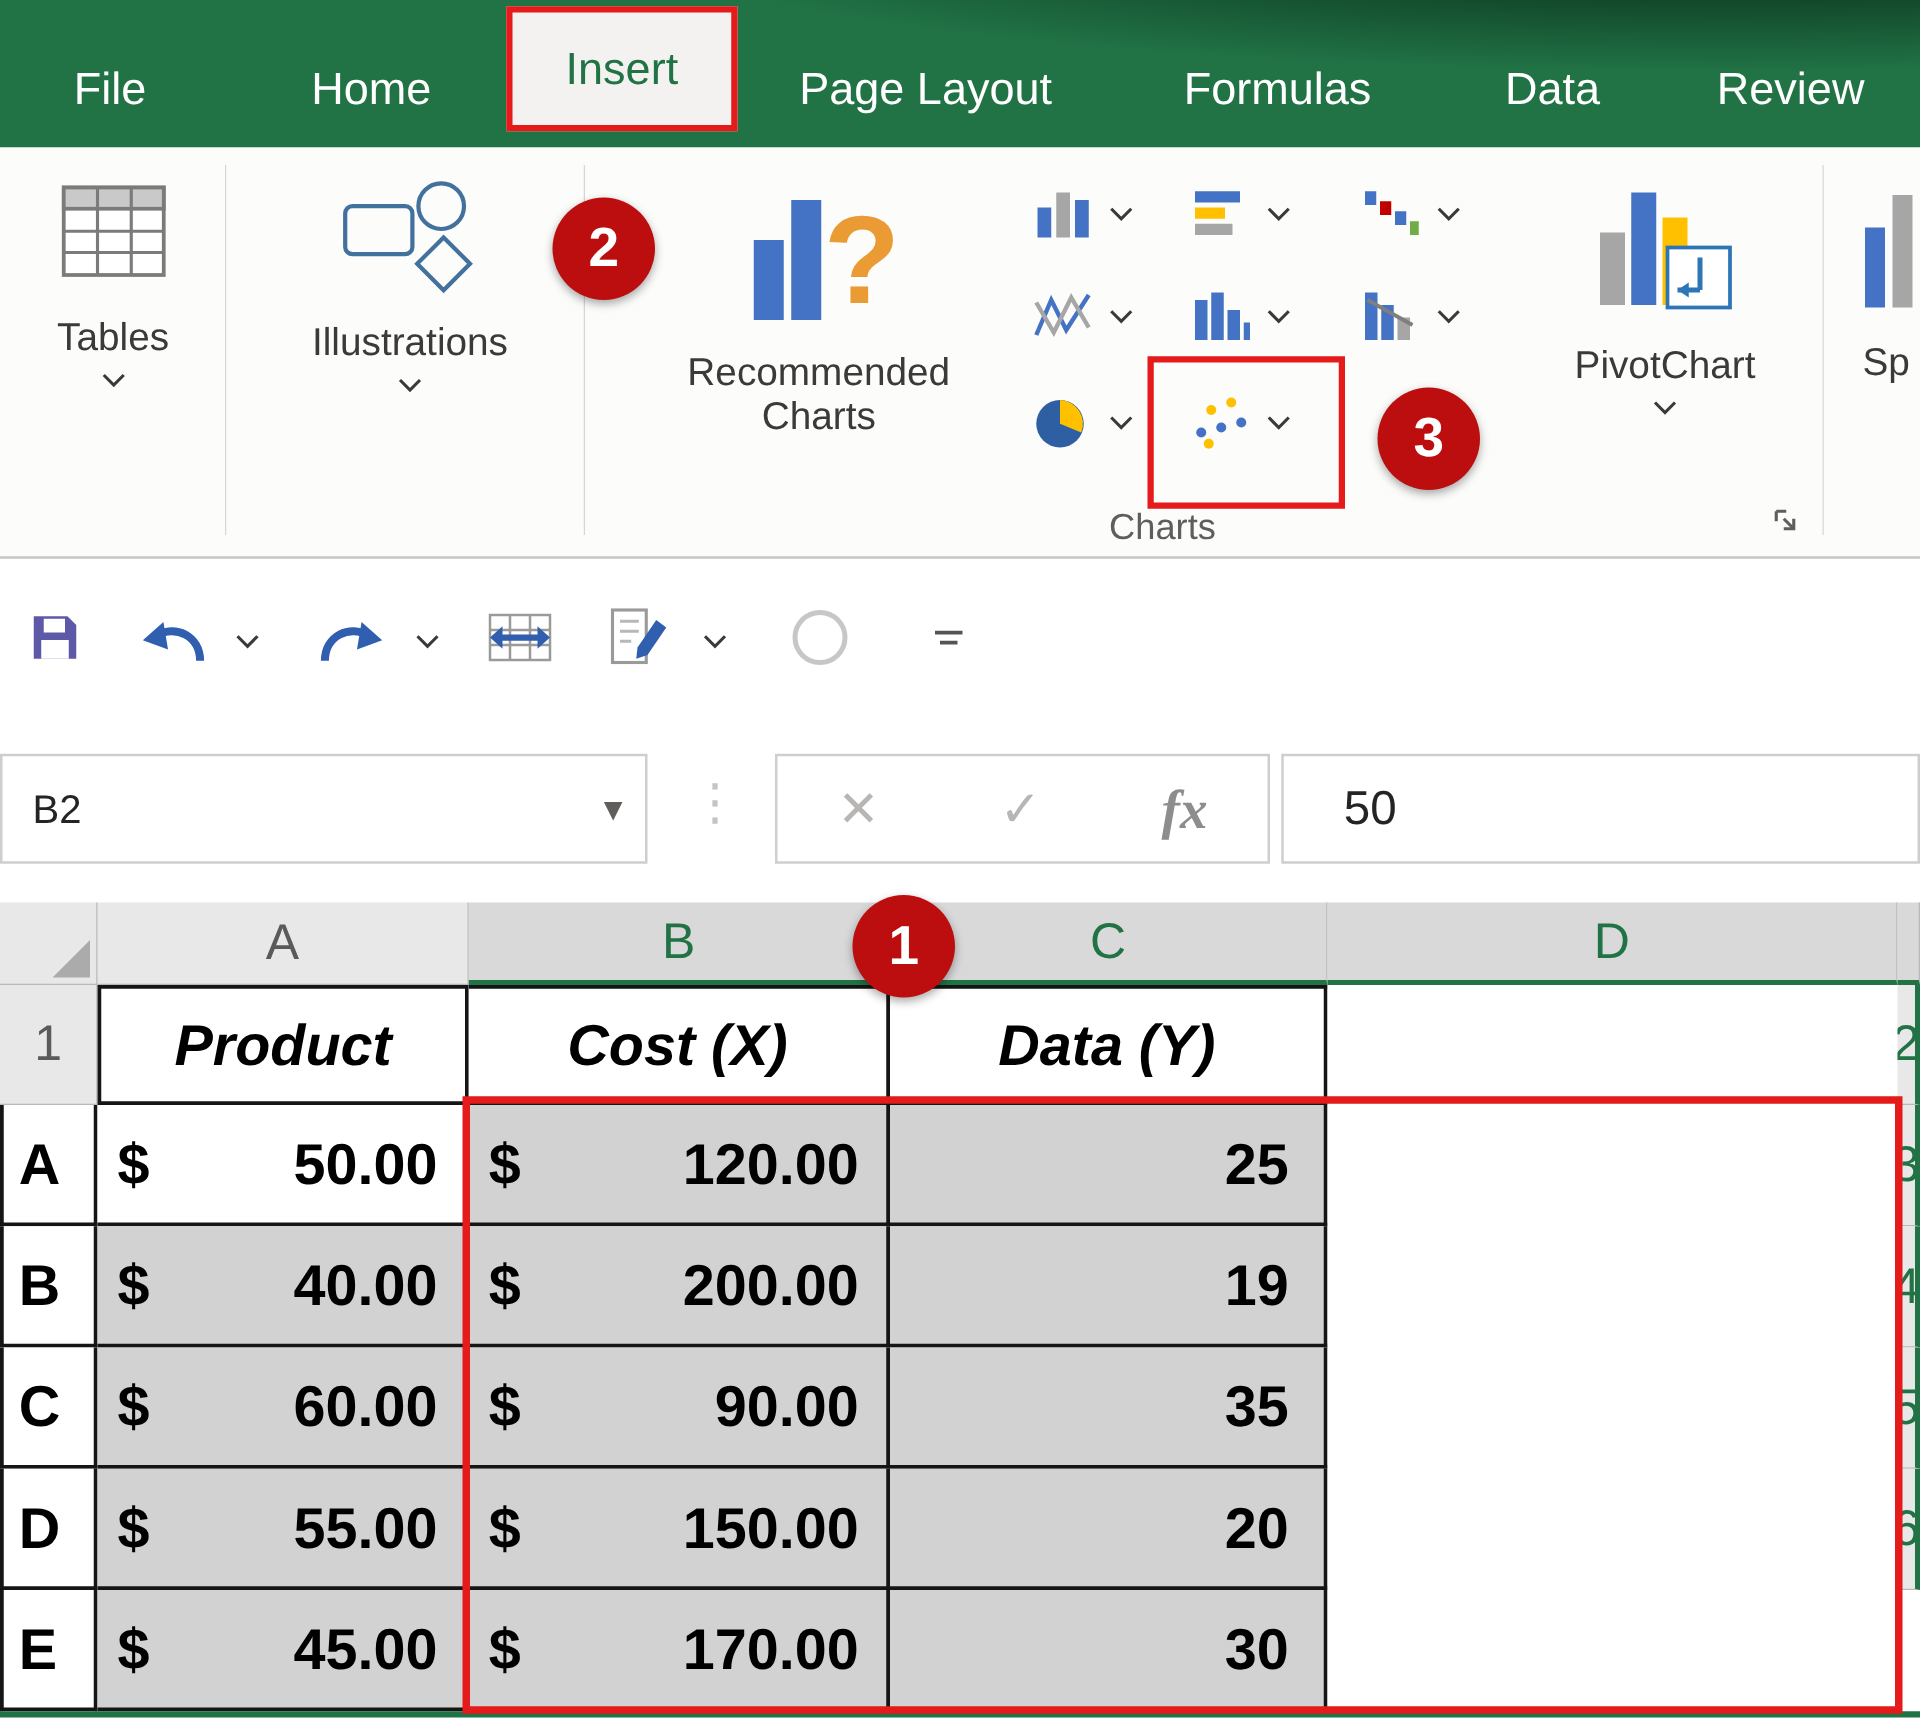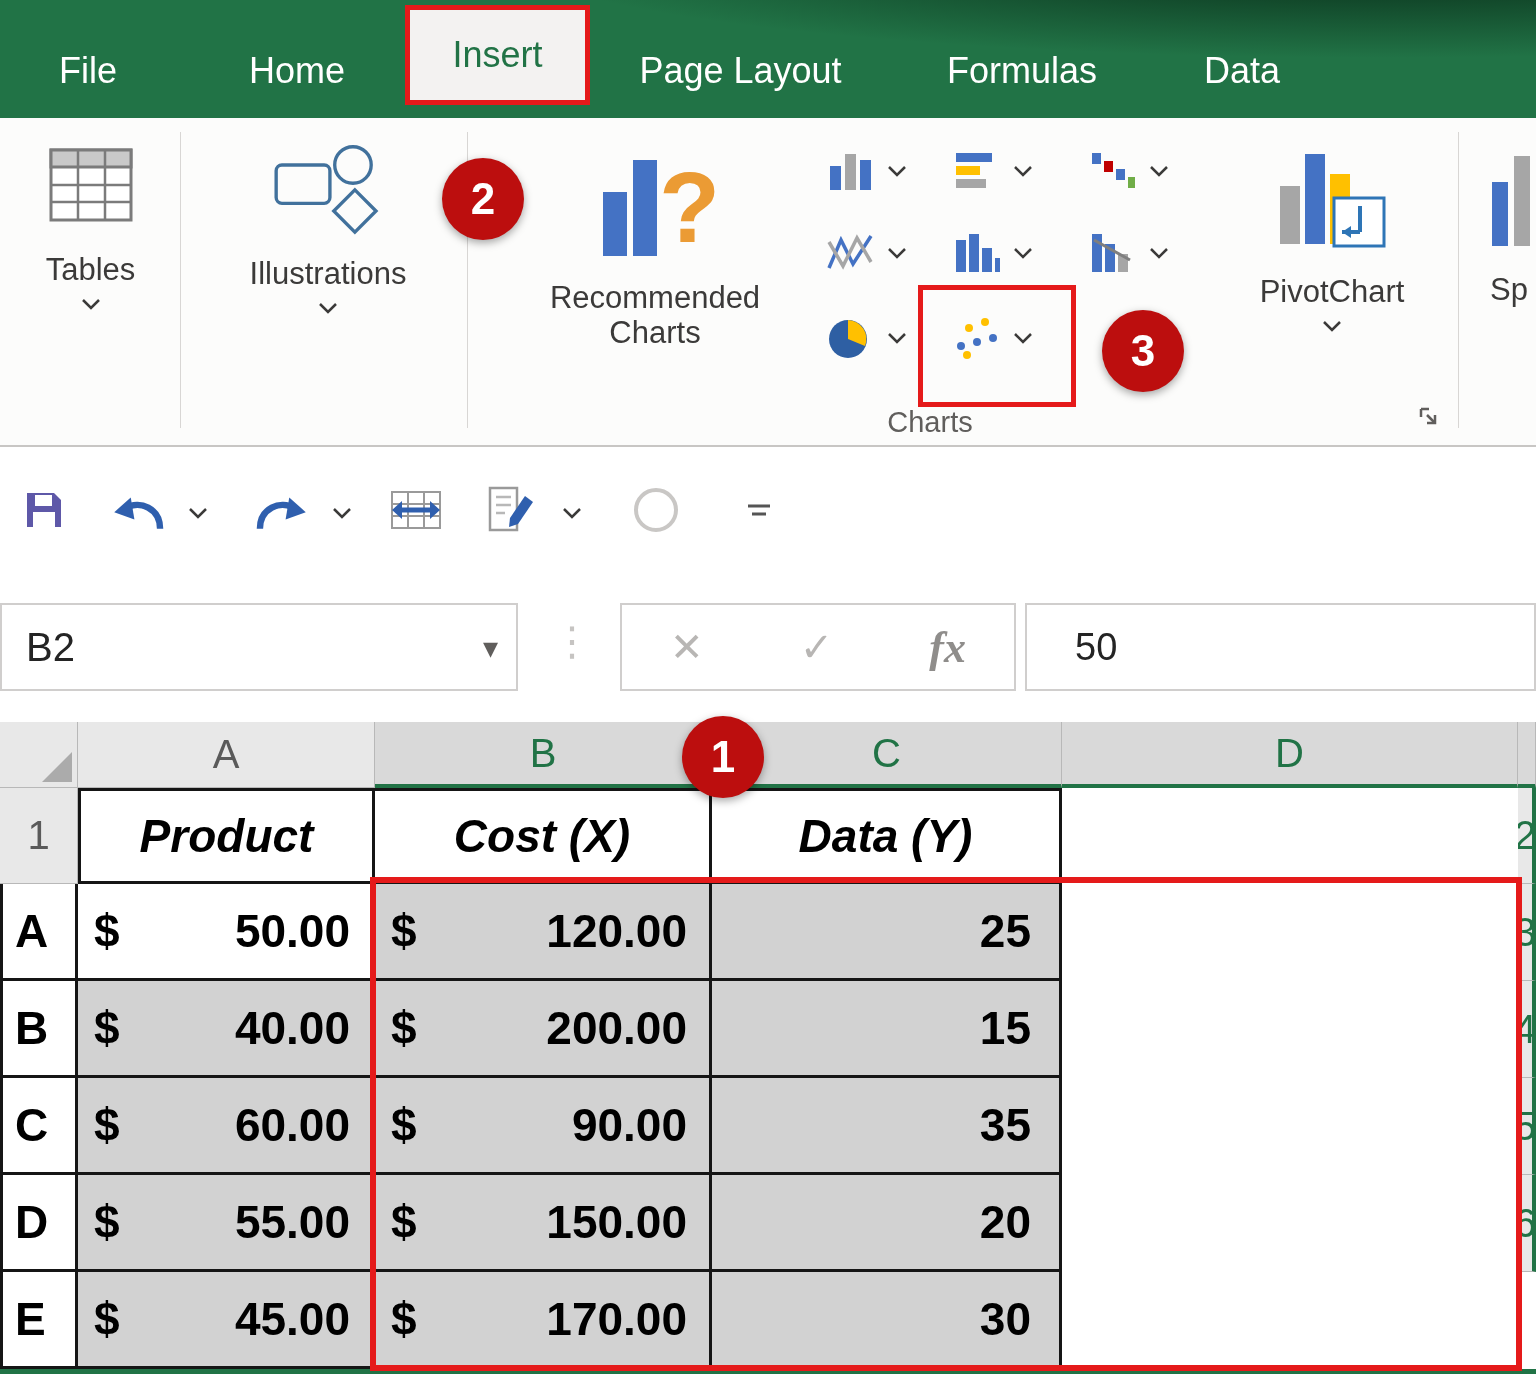--- a/index.html
+++ b/index.html
@@ -34,21 +34,21 @@
   .redbox{position:absolute;border:5px solid #e51a1a;box-sizing:border-box;z-index:30;
           background:transparent;pointer-events:none;}
 
   
   .qat-item{position:absolute;display:flex;align-items:center;}
 
   
   .frame{position:absolute;top:603px;height:88px;background:#fff;border:2px solid #d0cecd;
          box-sizing:border-box;display:flex;align-items:center;}
   #namebox{left:0;width:518px;justify-content:space-between;padding:0 18px 0 24px;}
-  #namebox .nb-text{font-size:40px;color:#242424;}
+  #namebox .nb-text{font-size:32px;color:#242424;}
   #nb-arrow{color:#605e5c;font-size:30px;}
   #dots{position:absolute;top:618px;left:552px;color:#c6c4c2;font-size:40px;letter-spacing:0;}
   #fbtns{left:620px;width:396px;justify-content:space-around;}
   #fbtns .fi{font-size:40px;color:#b8b6b4;}
   #fbtns .fx{font-family:"Liberation Serif",serif;font-style:italic;font-weight:bold;
              font-size:44px;color:#8f8d8b;}
   #fbar{left:1025px;width:511px;padding-left:48px;}
   #fbar .fb-text{font-size:38px;color:#242424;}
 
   
@@ -80,20 +80,21 @@
 
 <div id="app">
 
   <div id="tabbar">
     <div class="rtab" style="left:28px;width:120px;">File</div>
     <div class="rtab" style="left:212px;width:170px;">Home</div>
     <div class="rtab" id="tab-insert" style="left:405px;width:185px;">Insert</div>
     <div class="rtab" style="left:598px;width:285px;">Page Layout</div>
     <div class="rtab" style="left:912px;width:220px;">Formulas</div>
     <div class="rtab" style="left:1172px;width:140px;">Data</div>
+    <div class="rtab" style="left:1345px;width:175px;">Review</div>
   </div>
 
   <div id="ribbon">
     <div class="vsep" style="left:180px;"></div>
     <div class="vsep" style="left:467px;"></div>
     <div class="vsep" style="left:1458px;"></div>
 
     <div class="bigbtn" style="left:18px;top:22px;width:145px;">
       <span>
         <svg width="95" height="92" viewBox="0 0 95 92">
@@ -416,21 +417,21 @@
     <div class="cell rh rsel">3</div>
     <div class="cell td prod bl">B</div>
     <div class="cell td acc gray">
       <span>$</span>
       <span>40.00</span>
     </div>
     <div class="cell td acc gray">
       <span>$</span>
       <span>200.00</span>
     </div>
-    <div class="cell td num gray">15</div>
+    <div class="cell td num gray">19</div>
     <div class="cell gut"></div>
 
     <div class="cell rh rsel">4</div>
     <div class="cell td prod bl">C</div>
     <div class="cell td acc gray">
       <span>$</span>
       <span>60.00</span>
     </div>
     <div class="cell td acc gray">
       <span>$</span>

